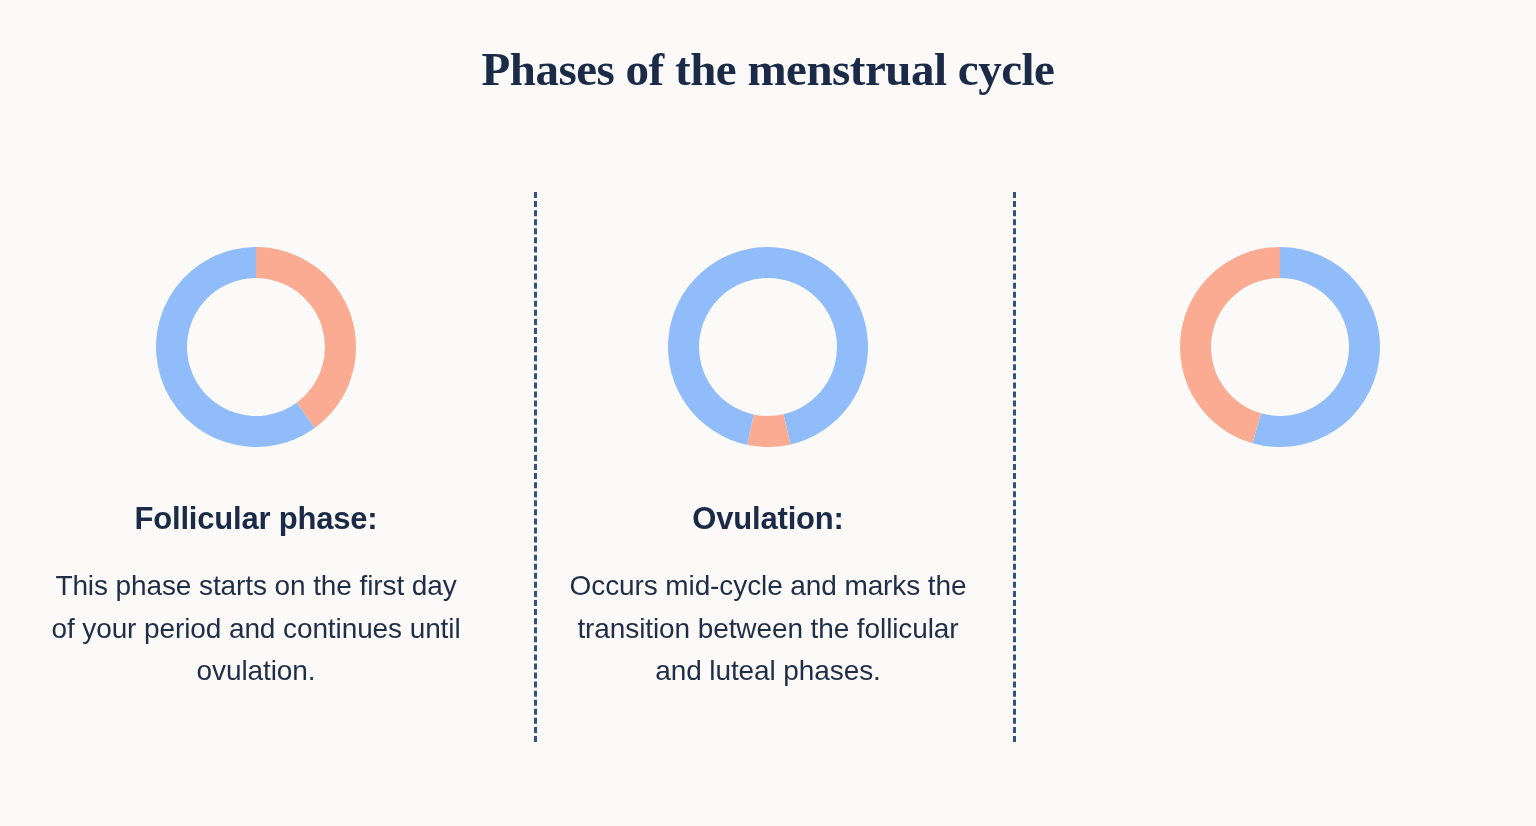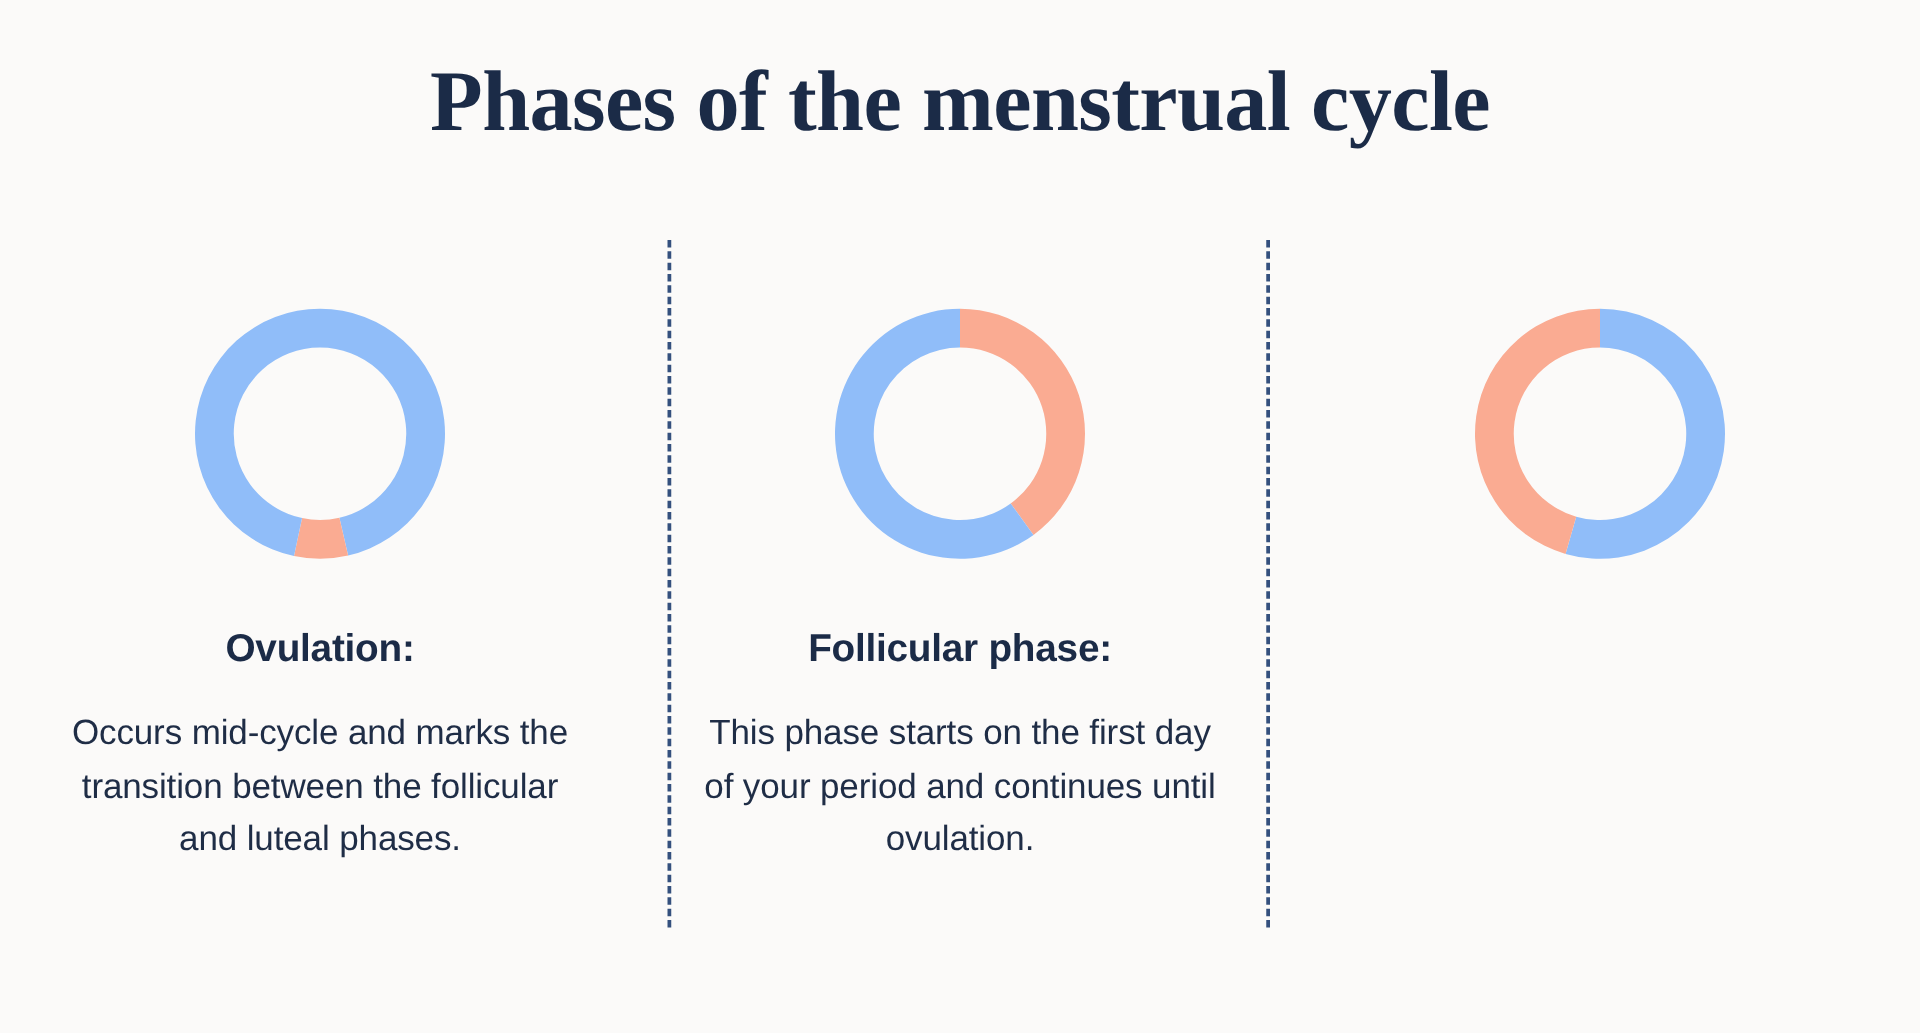--- a/index.html
+++ b/index.html
@@ -22,21 +22,21 @@
   }
 
   
   .title {
     position: absolute;
     top: 44px;
     left: 0;
     width: 1536px;
     text-align: center;
     font-family: "Liberation Serif", "DejaVu Serif", serif;
-    font-size: 69px;
+    font-size: 47px;
     font-weight: 700;
     letter-spacing: -0.5px;
     color: #1B2B47;
     line-height: 1.1;
   }
 
   
   .columns {
     position: absolute;
     top: 190px;
@@ -107,41 +107,41 @@
 
   <div class="divider divider-1"></div>
   <div class="divider divider-2"></div>
 
   <div class="columns">
 
     <div class="column">
       <div class="donut-wrap">
         <svg class="donut-svg" viewBox="0 0 202 202">
           <g>
+              <path d="M 101.000 1.000 A 100 100 0 0 1 159.779 181.902 L 141.557 156.822 A 69 69 0 0 0 101.000 32.000 Z" fill="#FAAB92"></path>
+              <path d="M 159.779 181.902 A 100 100 0 1 1 101.000 1.000 L 101.000 32.000 A 69 69 0 1 0 141.557 156.822 Z" fill="#90BDF9"></path>
+            </g>
+        </svg>
+      </div>
+      <div class="phase-title">Follicular phase:</div>
+      <div class="phase-desc">This phase starts on the first day of your period and continues until ovulation.</div>
+    </div>
+
+    <div class="column">
+      <div class="donut-wrap">
+        <svg class="donut-svg" viewBox="0 0 202 202">
+          <g>
               <path d="M 101.000 1.000 A 100 100 0 0 1 123.495 198.437 L 116.522 168.232 A 69 69 0 0 0 101.000 32.000 Z" fill="#90BDF9"></path>
               <path d="M 123.495 198.437 A 100 100 0 0 1 80.209 198.815 L 86.654 168.492 A 69 69 0 0 0 116.522 168.232 Z" fill="#FAAB92"></path>
               <path d="M 80.209 198.815 A 100 100 0 0 1 101.000 1.000 L 101.000 32.000 A 69 69 0 0 0 86.654 168.492 Z" fill="#90BDF9"></path>
             </g>
         </svg>
       </div>
       <div class="phase-title">Ovulation:</div>
       <div class="phase-desc">Occurs mid-cycle and marks the transition between the follicular and luteal phases.</div>
-    </div>
-
-    <div class="column">
-      <div class="donut-wrap">
-        <svg class="donut-svg" viewBox="0 0 202 202">
-          <g>
-              <path d="M 101.000 1.000 A 100 100 0 0 1 159.779 181.902 L 141.557 156.822 A 69 69 0 0 0 101.000 32.000 Z" fill="#FAAB92"></path>
-              <path d="M 159.779 181.902 A 100 100 0 1 1 101.000 1.000 L 101.000 32.000 A 69 69 0 1 0 141.557 156.822 Z" fill="#90BDF9"></path>
-            </g>
-        </svg>
-      </div>
-      <div class="phase-title">Follicular phase:</div>
-      <div class="phase-desc">This phase starts on the first day of your period and continues until ovulation.</div>
     </div>
 
     <div class="column">
       <div class="donut-wrap">
         <svg class="donut-svg" viewBox="0 0 202 202">
           <g>
               <path d="M 101.000 1.000 A 100 100 0 1 1 73.436 197.126 L 81.981 167.327 A 69 69 0 1 0 101.000 32.000 Z" fill="#90BDF9"></path>
               <path d="M 73.436 197.126 A 100 100 0 0 1 101.000 1.000 L 101.000 32.000 A 69 69 0 0 0 81.981 167.327 Z" fill="#FAAB92"></path>
             </g>
         </svg>

